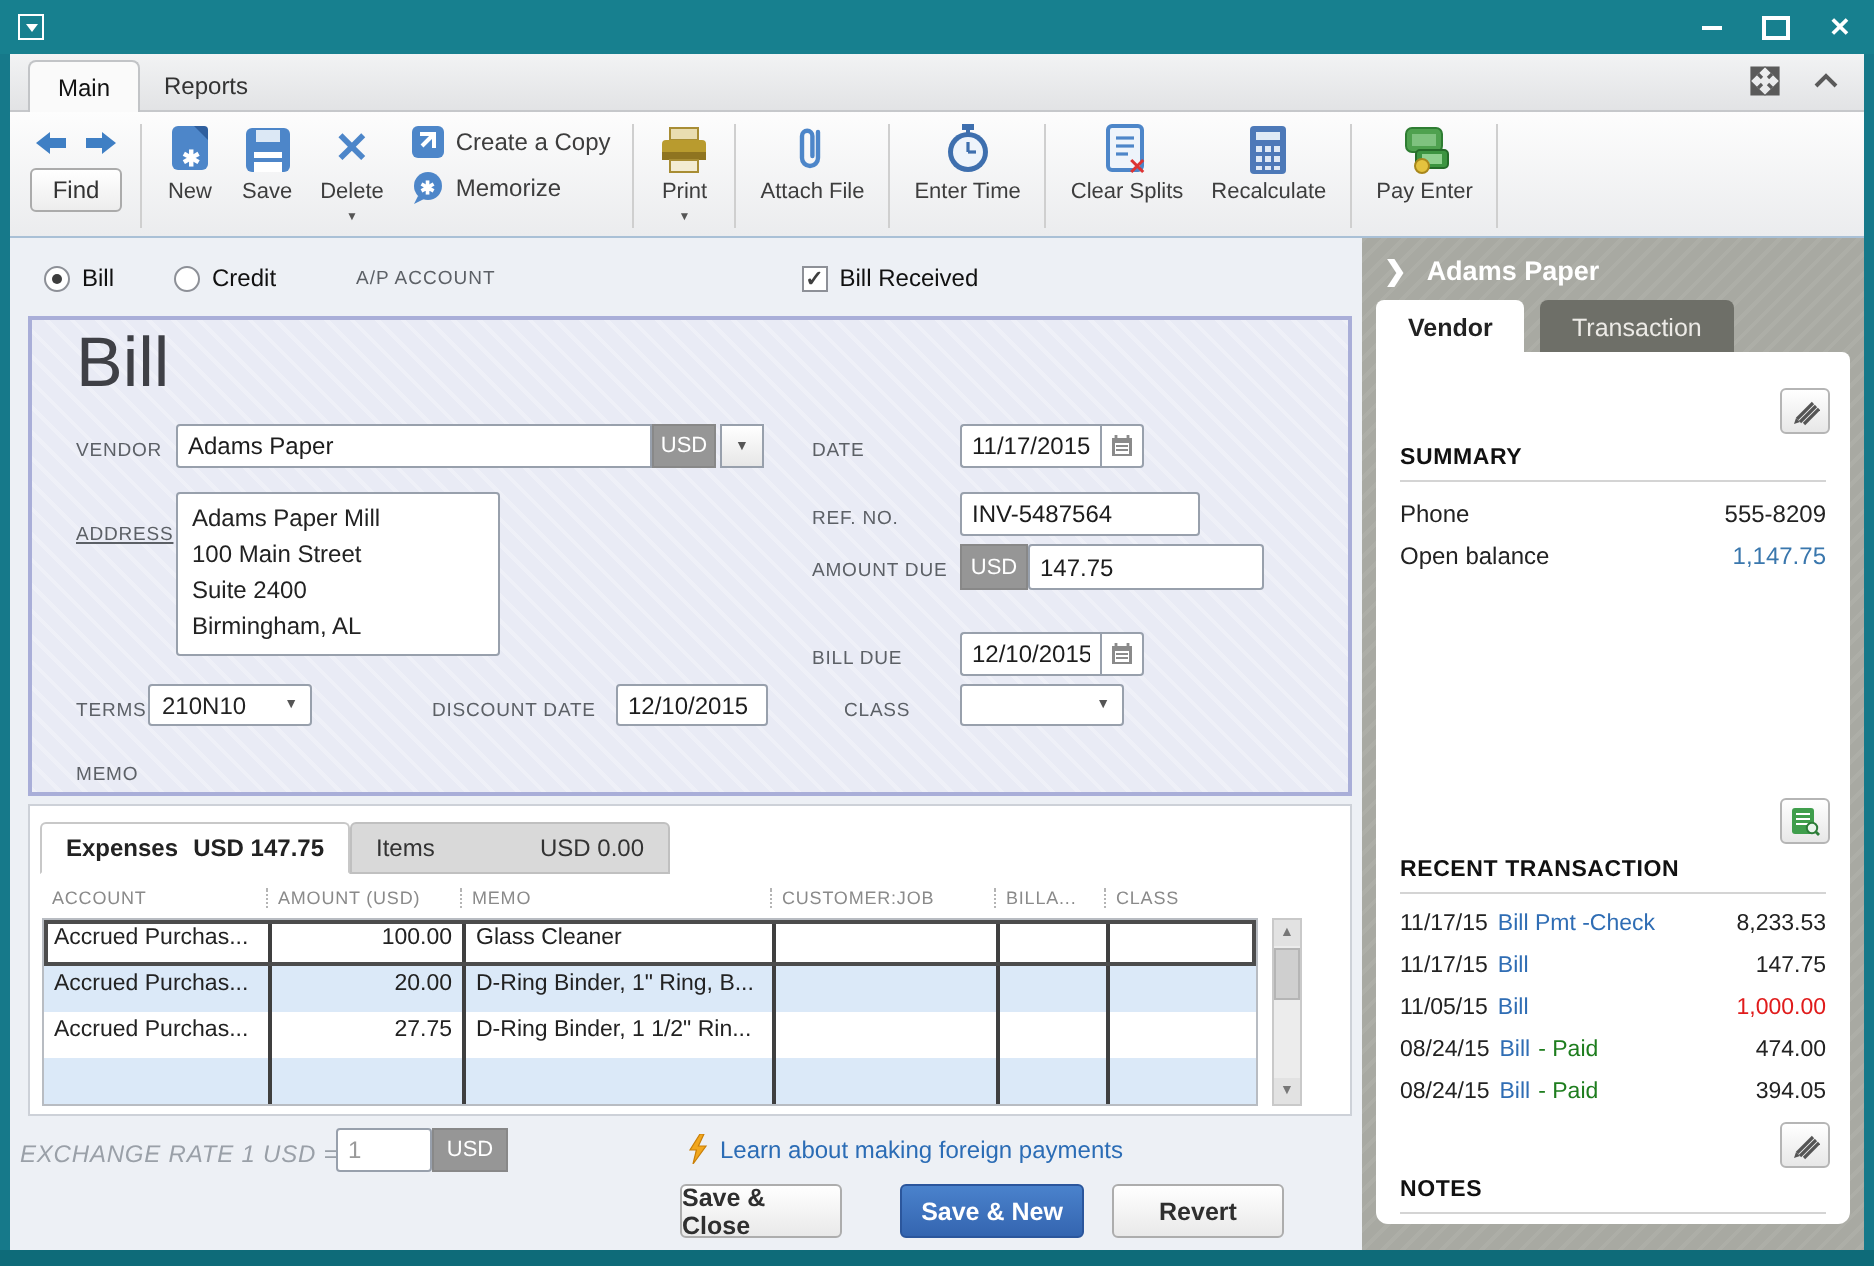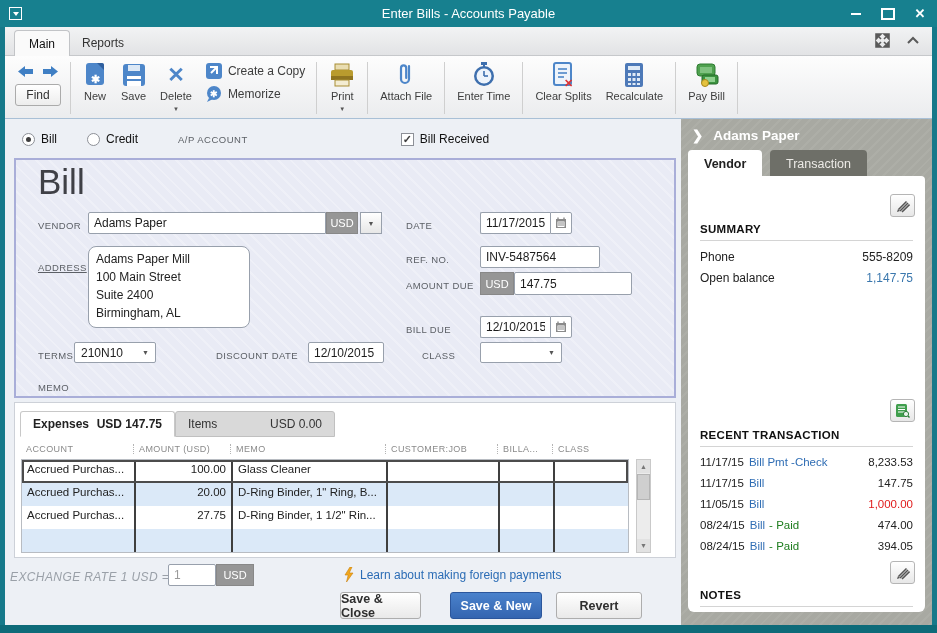--- a/index.html
+++ b/index.html
@@ -51,21 +51,21 @@
   .checkbox { width:13px; height:13px; border:1px solid #8d9097; background:#fff; display:flex; align-items:center; justify-content:center; font-size:11px; font-weight:bold; color:#3f3f3f; cursor:pointer; }
 
   
   .billform { position:absolute; left:14px; top:158px; width:662px; height:240px; background:#e9ebf5; border:2px solid #a9aed8;
      background-image:repeating-linear-gradient(45deg, rgba(255,255,255,.25) 0 2px, transparent 2px 9px); }
   .bf-title { position:absolute; left:22px; top:2px; font-size:35px; color:#3f4046; }
   .bf-label { position:absolute; font-size:9.5px; color:#5c6066; letter-spacing:.4px; }
   .tinput { background:#fff; border:1px solid #98a0ac; border-radius:2px; height:22px; font-family:"Liberation Sans",sans-serif; font-size:12px; color:#1c1c1c; padding:0 5px; }
   .usd-badge { background:#969696; color:#fff; font-size:11px; display:flex; align-items:center; justify-content:center; border:1px solid #888; }
   .arrow-btn { background:linear-gradient(#fff,#e7e7e7); border:1px solid #98a0ac; display:flex; align-items:center; justify-content:center; cursor:pointer; }
-  .addr-box { position:absolute; background:#fff; border:1px solid #98a0ac; border-radius:8px; padding:3px 7px; font-size:12px; line-height:18px; white-space:pre-line; }
+  .addr-box { position:absolute; background:#fff; border:1px solid #98a0ac; border-radius:2px; padding:3px 7px; font-size:12px; line-height:18px; white-space:pre-line; }
   .date-wrap { position:absolute; display:flex; }
   .date-wrap .tinput { width:70px; border-right:none; border-radius:2px 0 0 2px; }
   .cal-btn { width:22px; height:22px; background:#fff; border:1px solid #98a0ac; border-radius:0 2px 2px 0; display:flex; align-items:center; justify-content:center; cursor:pointer; }
 
   
   .lines-panel { position:absolute; left:14px; top:402px; width:662px; height:156px; background:#fff; border:1px solid #cdd1d8; }
   .ltab { position:absolute; top:8px; height:26px; display:flex; align-items:center; padding:0 12px; cursor:pointer; }
   .ltab.active { background:#fff; border:1px solid #c8c8c8; border-bottom:1px solid #fff; border-radius:3px 3px 0 0; z-index:2; }
   .ltab.inactive { background:#d9d9d9; border:1px solid #c0c0c0; border-radius:3px 3px 0 0; color:#333; }
 
@@ -113,21 +113,20 @@
   .tx .am { margin-left:auto; color:#222; }
   .tx .am.neg { color:#e01b1b; }
 </style>
 </head>
 <body>
 
 <div class="window">
 
   <div class="titlebar">
     <div class="win-icon"></div>
-    <div class="title-text">Enter Bills - Accounts Payable</div>
     <div class="win-controls">
       <div class="wc wc-min"></div>
       <div class="wc wc-max"></div>
       <div class="wc wc-close">✕</div>
     </div>
   </div>
   <div class="edge-left"></div>
   <div class="edge-right"></div>
   <div class="edge-bottom"></div>
 
@@ -293,21 +292,21 @@
     <div class="tb-btn">
       <span class="ic">
         <svg width="26" height="26" viewBox="0 0 26 26">
             <rect x="4" y="2" width="18" height="12" rx="3" fill="#4fa14f" stroke="#2e7d32"></rect>
             <rect x="7" y="5" width="12" height="6" fill="#7fc27f"></rect>
             <rect x="9" y="13" width="16" height="9" rx="2" fill="#3c9440" stroke="#256b29"></rect>
             <rect x="12" y="15" width="10" height="5" fill="#8fd08f"></rect>
             <circle cx="12" cy="21" r="3.5" fill="#e4c23e" stroke="#a8871c"></circle>
           </svg>
       </span>
-      <span>Pay Bill</span>
+      <span>Pay Enter</span>
     </div>
     <div class="tb-sep"></div>
   </div>
 
   <div class="headrow">
     <div class="radio sel" style="margin-left:17px;"></div>
     <span class="rlabel">Bill</span>
     <div class="radio" style="margin-left:30px;"></div>
     <span class="rlabel">Credit</span>
     <span class="flabel" style="margin-left:40px;">A/P ACCOUNT</span>

